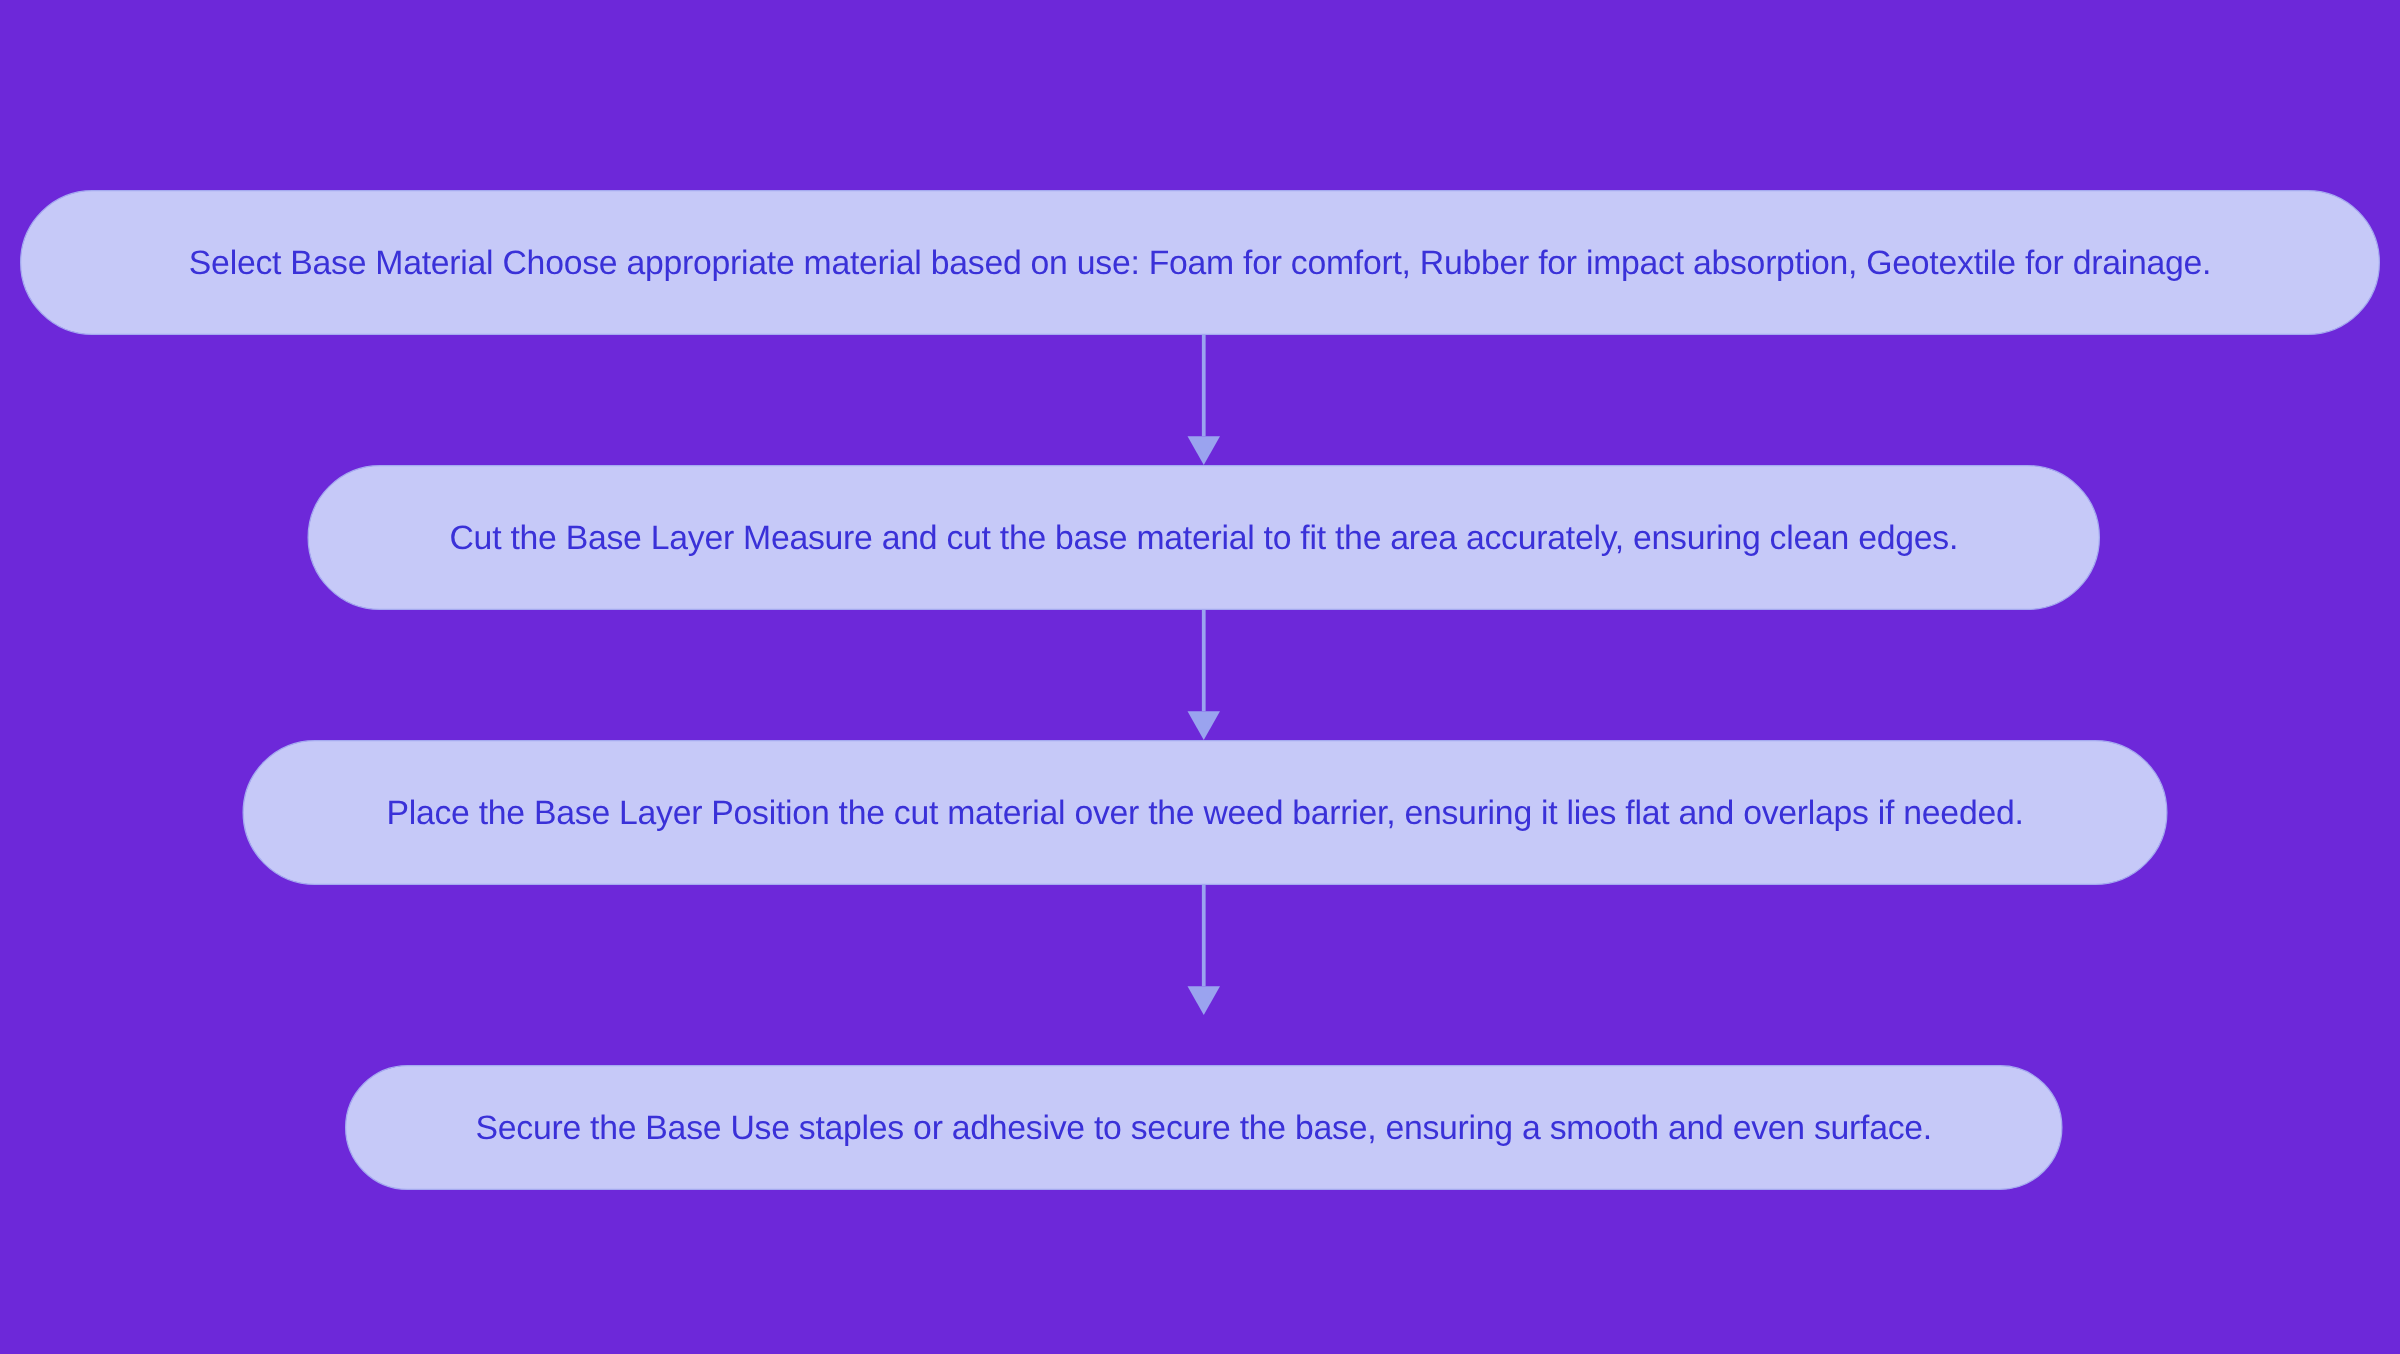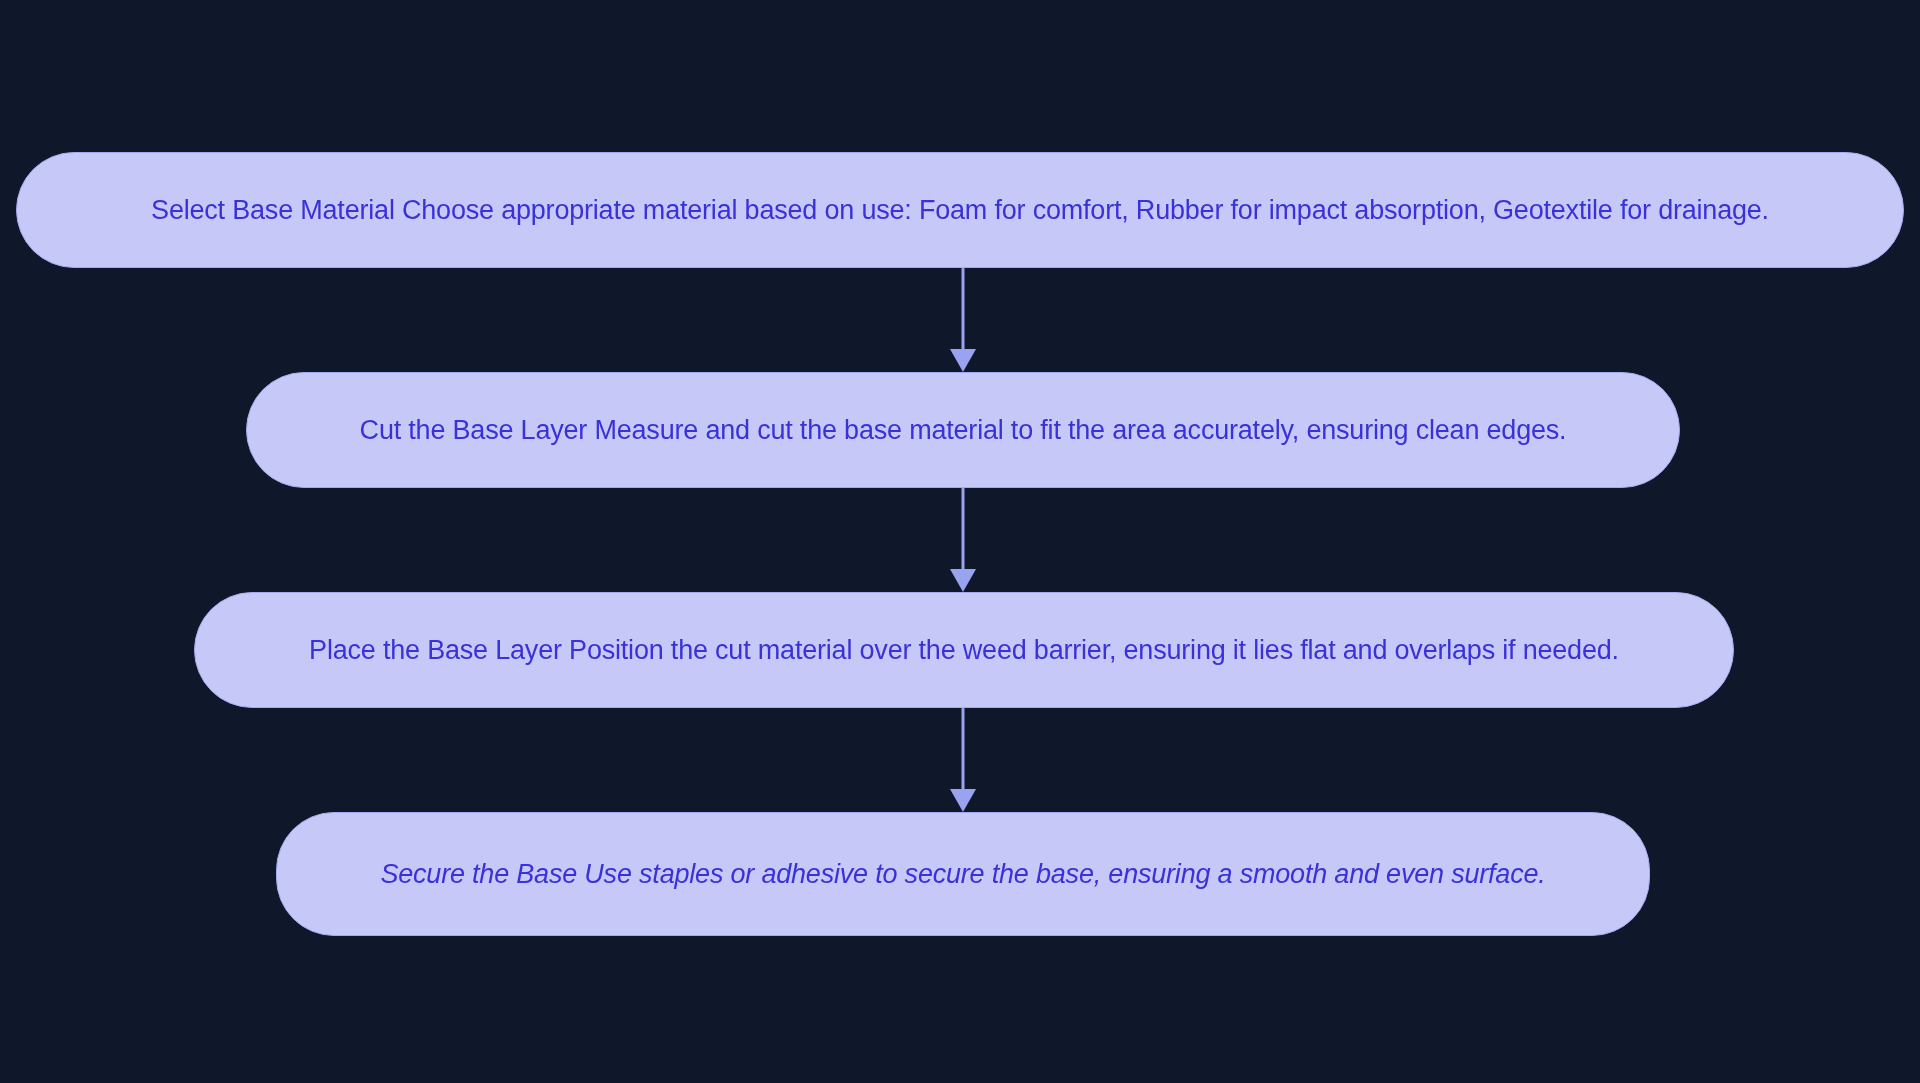--- a/index.html
+++ b/index.html
@@ -12,21 +12,21 @@
     width: 1920px;
     height: 1083px;
     font-family: "Liberation Sans", sans-serif;
     overflow: hidden;
   }
 
   #flowchart-canvas {
     position: relative;
     width: 1920px;
     height: 1083px;
-    background: #0f172a;
+    background: #6d28d9;
   }
 
   .flow-node {
     position: absolute;
     box-sizing: border-box;
     display: flex;
     align-items: center;
     justify-content: center;
     background: #c6c9f8;
     border: 1.6px solid #a5aaf0;
@@ -42,21 +42,21 @@
     line-height: 1.2;
     letter-spacing: -0.2px;
     white-space: nowrap;
     text-align: center;
   }
 
   
   #node-1 { left: 16px;  top: 152px; width: 1888px; height: 116px; }
   #node-2 { left: 246px; top: 372px; width: 1434px; height: 116px; }
   #node-3 { left: 194px; top: 592px; width: 1540px; height: 116px; }
-  #node-4 { left: 276px; top: 812px; width: 1374px; height: 124px; font-style: italic; }
+  #node-4 { left: 276px; top: 852px; width: 1374px; height: 100px; }
 
   .flow-connector {
     position: absolute;
     left: 0;
     top: 0;
     width: 1920px;
     height: 1083px;
     pointer-events: none;
   }
 

